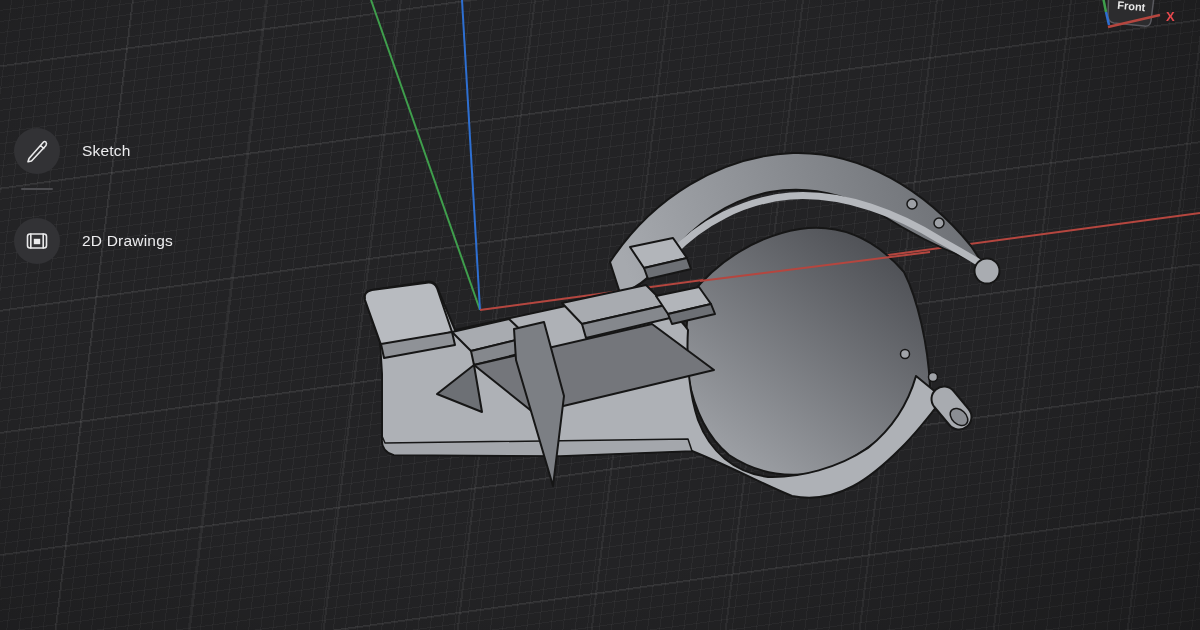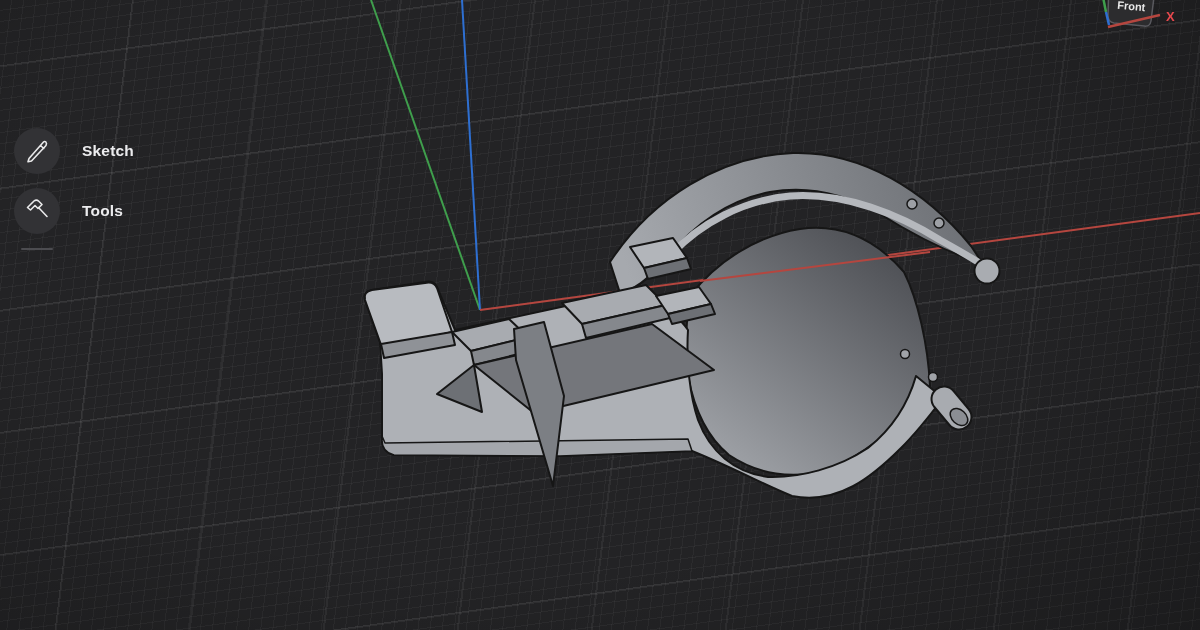--- a/index.html
+++ b/index.html
@@ -28,21 +28,21 @@
   .sidebar{position:absolute;left:14px;top:128px;width:240px;}
   .tool-row{
     display:flex;align-items:center;height:46px;margin-bottom:14px;cursor:pointer;
   }
   .tool-circle{
     width:46px;height:46px;border-radius:50%;background:#323235;
     display:flex;align-items:center;justify-content:center;flex:0 0 46px;
   }
   .tool-circle svg{display:block;}
   .tool-label{
-    margin-left:22px;color:#ececee;font-size:15.5px;letter-spacing:0.2px;font-weight:bold;
+    margin-left:22px;color:#ececee;font-size:15.5px;letter-spacing:0.2px;
   }
   .tool-divider{
     height:2px;width:32px;background:#4c4c50;border-radius:1px;
     margin:14px 0 28px 7px;
   }
   .ic{stroke:#e9e9ea;stroke-width:1.6;fill:none;stroke-linecap:round;stroke-linejoin:round;}
 </style>
 </head>
 <body>
 
@@ -136,28 +136,29 @@
       <span class="tool-circle">
         <svg width="46" height="46" viewBox="0 0 46 46">
           <path class="ic" d="M29.5 14 L15 30.5 M32 17.5 L17.5 33 M15 30.5 L14 33.7 L17.5 33 M26.5 17.5 L29.8 20.5 M29.5 14 C31 12.5 33.5 14.5 32 17.5"></path>
         </svg>
       </span>
       <span class="tool-label">Sketch</span>
     </div>
 
 
 
-    <div class="tool-row">
-      <span class="tool-circle">
-        <svg width="46" height="46" viewBox="0 0 46 46">
-          <path class="ic" d="M13.5 19.5 L20 13 C21.5 11.8 23.5 12 24.8 13.3 L28 16.5 L24 20.5 L21 17.5 L16.5 22 Z"></path>
-          <path class="ic" stroke-width="3" d="M24.5 19.5 L33 28.5"></path>
-        </svg>
-      </span>
-      <span class="tool-label">Tools</span>
-    </div>
 
     <div class="tool-divider"></div>
 
 
+    <div class="tool-row">
+      <span class="tool-circle">
+        <svg width="46" height="46" viewBox="0 0 46 46">
+          <rect class="ic" x="13.5" y="16" width="19" height="14" rx="2.5"></rect>
+          <path class="ic" d="M16.8 16 V30 M29.2 16 V30"></path>
+          <rect x="19.8" y="20.8" width="6.4" height="5.4" fill="#ebebec"></rect>
+        </svg>
+      </span>
+      <span class="tool-label">2D Drawings</span>
+    </div>
 
   </div>
 </div>
 
 </body></html>

